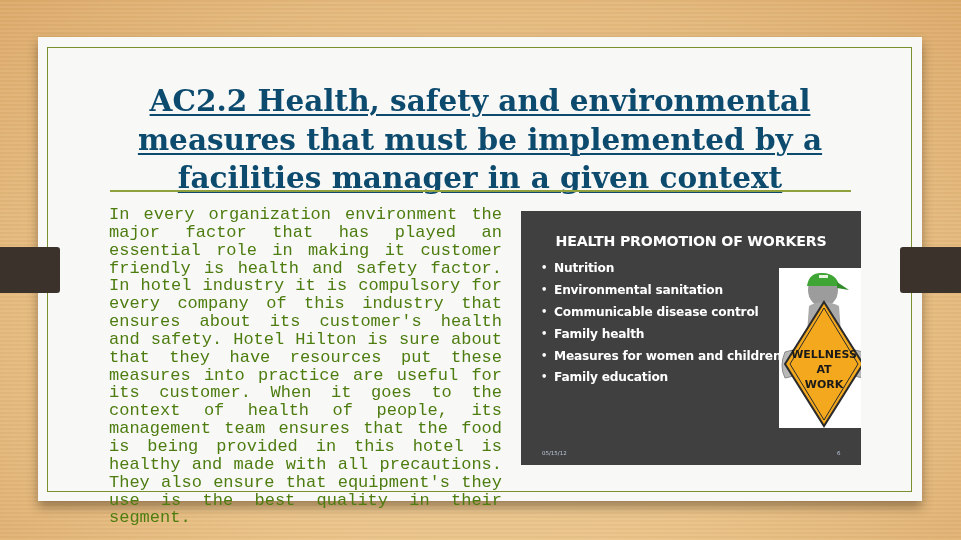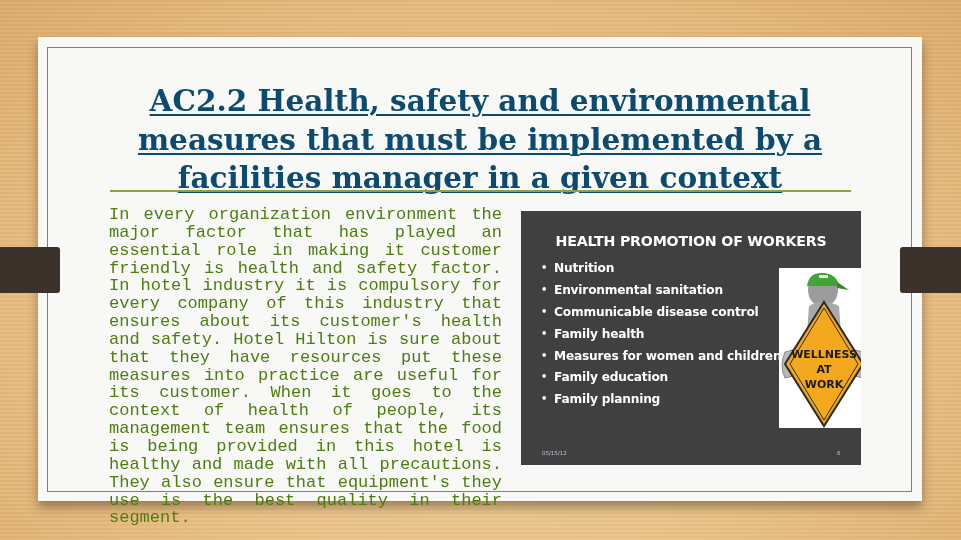--- a/index.html
+++ b/index.html
@@ -134,21 +134,20 @@
 
 <div class="embed">
   <div class="embed-title">HEALTH PROMOTION OF WORKERS</div>
   <ul class="embed-list">
     <li><span class="bullet">•</span><span>Nutrition</span></li>
     <li><span class="bullet">•</span><span>Environmental sanitation</span></li>
     <li><span class="bullet">•</span><span>Communicable disease control</span></li>
     <li><span class="bullet">•</span><span>Family health</span></li>
     <li><span class="bullet">•</span><span>Measures for women and children</span></li>
     <li><span class="bullet">•</span><span>Family education</span></li>
-    <li><span class="bullet">•</span><span>Family planning</span></li>
   </ul>
 
   <div class="embed-art">
     <svg width="90" height="160" viewBox="0 0 90 160">
 
       <ellipse cx="44" cy="22" rx="15" ry="17" fill="#9c9c9c"></ellipse>
 
       <path d="M28 18 Q30 4 44 5 Q58 6 60 18 Z" fill="#3fa535"></path>
       <path d="M58 14 L70 22 L58 20 Z" fill="#2f8a28"></path>
       <rect x="40" y="7" width="9" height="3" fill="#e8f5e0"></rect>

